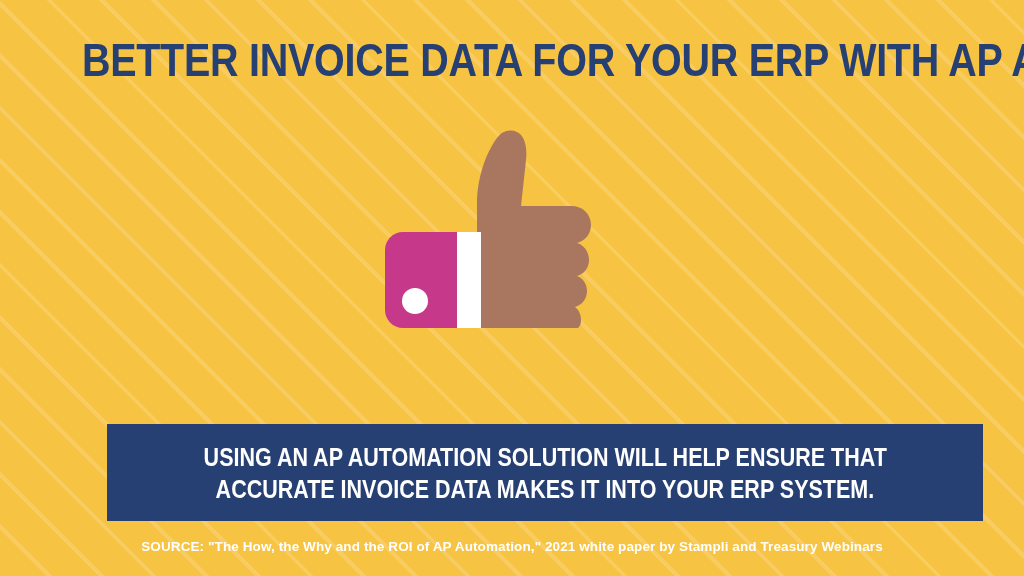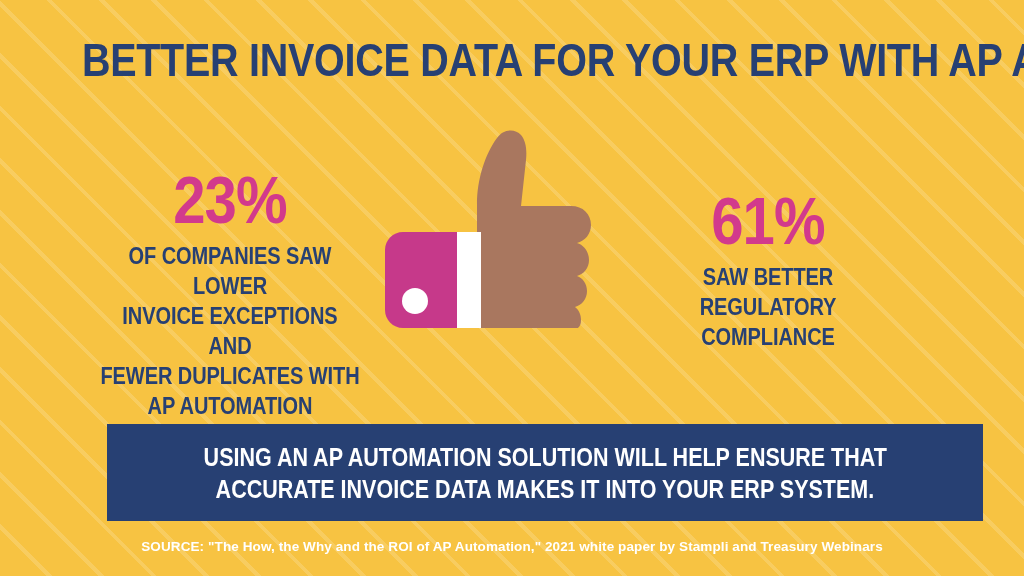--- a/index.html
+++ b/index.html
@@ -133,29 +133,20 @@
     white-space: nowrap;
   }
 </style>
 </head>
 <body>
 
 <div id="infographic">
 
   <div class="title">BETTER INVOICE DATA FOR YOUR ERP WITH AP AUTOMATION</div>
 
-  <div class="stat" id="stat-left">
-    <div class="stat-number">23%</div>
-    <div class="stat-caption">
-      <div>OF COMPANIES SAW LOWER</div>
-      <div>INVOICE EXCEPTIONS AND</div>
-      <div>FEWER DUPLICATES WITH</div>
-      <div>AP AUTOMATION</div>
-    </div>
-  </div>
 
   <div id="thumb">
     <svg width="212" height="200" viewBox="0 0 212 200" xmlns="http://www.w3.org/2000/svg">
 
       <path d="M 92 104
                L 92 76
                C 92 52 100 26 112 10
                C 118 1 130 0 136 7
                C 141 13 142 22 141 32
                L 136 78
@@ -173,27 +164,20 @@
 
       <rect x="70" y="104" width="26" height="96" fill="#FFFFFF"></rect>
 
       <path d="M 18 104 L 72 104 L 72 200 L 18 200
                C 8 200 0 192 0 182 L 0 122 C 0 112 8 104 18 104 Z" fill="#C6398A"></path>
 
       <circle cx="30" cy="173" r="13" fill="#FFFFFF"></circle>
     </svg>
   </div>
 
-  <div class="stat" id="stat-right">
-    <div class="stat-number">61%</div>
-    <div class="stat-caption">
-      <div>SAW BETTER REGULATORY</div>
-      <div>COMPLIANCE</div>
-    </div>
-  </div>
 
   <div id="banner">
     <div class="banner-line">USING AN AP AUTOMATION SOLUTION WILL HELP ENSURE THAT</div>
     <div class="banner-line">ACCURATE INVOICE DATA MAKES IT INTO YOUR ERP SYSTEM.</div>
   </div>
 
   <div id="source">SOURCE: "The How, the Why and the ROI of AP Automation," 2021 white paper by Stampli and Treasury Webinars</div>
 
 </div>
 

